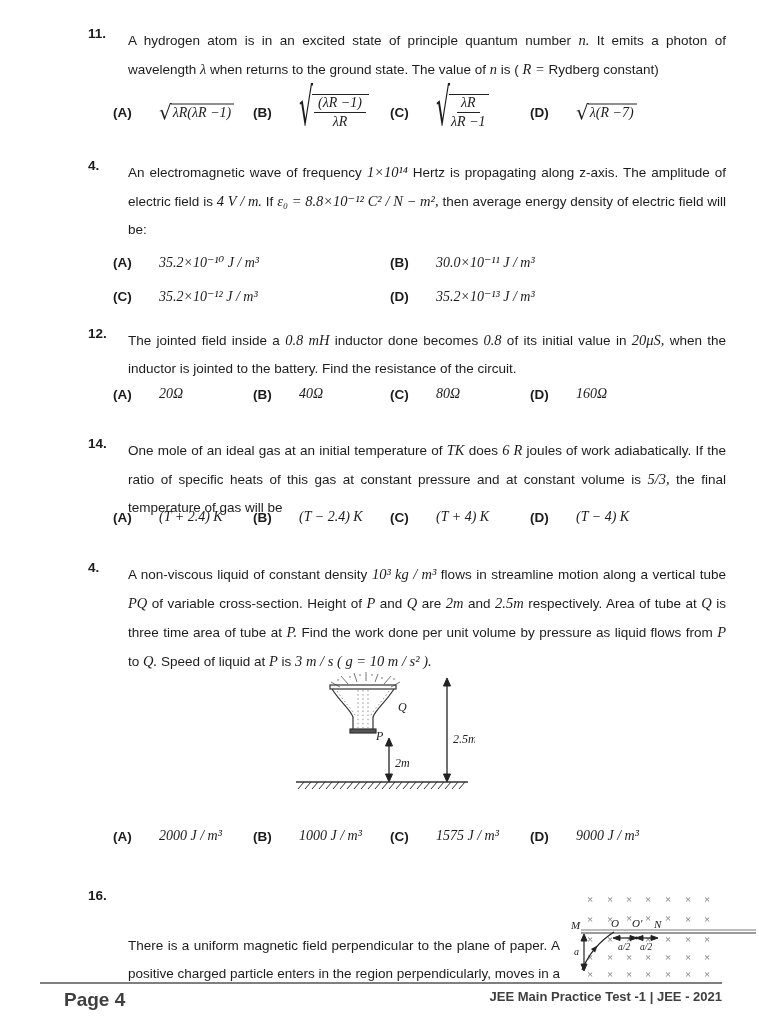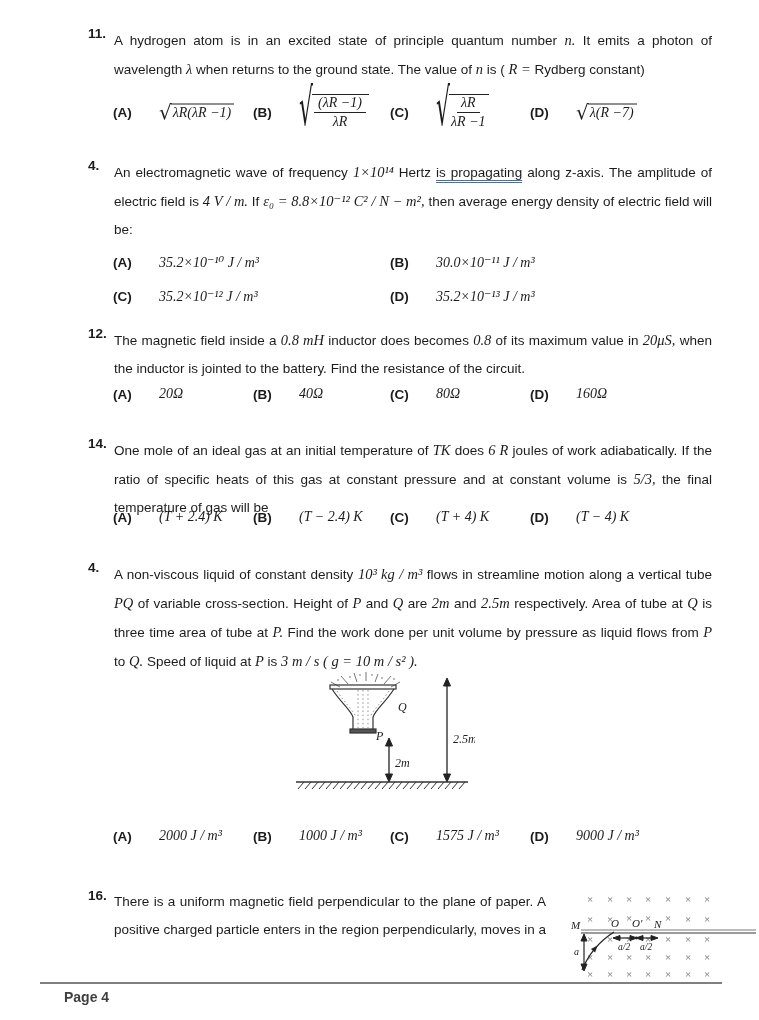--- a/index.html
+++ b/index.html
@@ -1,42 +1,42 @@
 <!DOCTYPE html>
 <html><head>
 <meta charset="utf-8">
 <style>
   html,body{margin:0;padding:0;background:#fff;}
   .page{position:relative;width:759px;height:1020px;background:#ffffff;overflow:hidden;
         font-family:"Liberation Sans",sans-serif;font-size:13.5px;color:#1c1c1c;}
   .q{position:absolute;left:0;width:759px;}
   .qnum{position:absolute;left:64px;top:0;font-weight:700;margin-left:24px;}
-  .qtext{position:absolute;left:114px;top:0;width:598px;text-align:justify;line-height:28px;}
-  .qtext.narrow{width:432px;}
+  .qtext{position:absolute;left:128px;top:0;width:598px;text-align:justify;line-height:28px;}
+  .qtext.narrow{width:432px;margin-top:44px;}
   .seg-p{font-family:"Liberation Sans",sans-serif;}
   .seg-m{font-family:"Liberation Serif","DejaVu Serif",serif;font-style:italic;font-size:14.5px;}
-  .seg-u{text-decoration:underline;text-decoration-style:double;text-decoration-color:#3f6fbe;text-underline-offset:3px;}
+  .seg-u{text-decoration-style:double;text-decoration-color:#3f6fbe;text-underline-offset:3px;}
   .optrow{position:absolute;left:0;width:759px;height:24px;}
   .optrow.tall{height:56px;}
   .opt{position:absolute;top:50%;transform:translateY(-50%);display:flex;align-items:center;}
   .c1{left:113px;} .c2{left:253px;} .c3{left:390px;} .c4{left:530px;}
   .cb1{left:113px;} .cb2{left:390px;}
   .olabel{display:inline-block;width:46px;font-weight:700;flex:none;}
   .mval{font-family:"Liberation Serif","DejaVu Serif",serif;font-style:italic;font-size:14px;white-space:nowrap;}
   .sqrt{display:inline-flex;align-items:flex-end;}
   .sqrt .rad{display:inline-block;font-family:"DejaVu Sans",sans-serif;font-style:normal;
              font-size:20px;line-height:17px;margin-right:-1px;}
   .sqrt .bod{border-top:1.3px solid #222;padding:0 3px 0 2px;}
   .sqrt.tall .rad{font-size:22px;line-height:19px;transform:scaleY(2.35);transform-origin:bottom;}
   .frac{display:inline-flex;flex-direction:column;align-items:center;line-height:16px;}
   .frac .num{border-bottom:1px solid #222;padding:0 4px 1px 4px;}
   .frac .den{padding-top:1px;}
   .figwrap{position:absolute;}
   .footer-rule{position:absolute;left:40px;top:982px;width:682px;height:2px;background:#7f7f7f;}
-  .footer-left{position:absolute;left:64px;top:989px;font-weight:700;color:#3f3f3f;font-size:14px;}
+  .footer-left{position:absolute;left:64px;top:989px;font-weight:700;color:#3f3f3f;font-size:19px;}
   .footer-right{position:absolute;right:37px;top:989px;font-weight:700;color:#3f3f3f;font-size:13px;}
   svg text{font-family:"Liberation Serif","DejaVu Serif",serif;}
 </style>
 </head>
 <body>
 
 <div class="page">
 
   <div class="q" style="top:26px">
     <div class="qnum">11.</div>
@@ -99,21 +99,21 @@
       <span class="mval">35.2×10⁻¹² J / m³</span>
     </div>
     <div class="opt cb2">
       <span class="olabel">(D)</span>
       <span class="mval">35.2×10⁻¹³ J / m³</span>
     </div>
   </div>
 
   <div class="q" style="top:326px">
     <div class="qnum">12.</div>
-    <div class="qtext"><span class="seg-p">The magnetic field inside a </span><span class="seg-m">0.8 mH</span><span class="seg-p"> inductor does becomes </span><span class="seg-m">0.8</span><span class="seg-p"> of its maximum value in </span><span class="seg-m">20μS,</span><span class="seg-p"> when the inductor is jointed to the battery. Find the resistance of the circuit.</span></div>
+    <div class="qtext"><span class="seg-p">The jointed field inside a </span><span class="seg-m">0.8 mH</span><span class="seg-p"> inductor done becomes </span><span class="seg-m">0.8</span><span class="seg-p"> of its initial value in </span><span class="seg-m">20μS,</span><span class="seg-p"> when the inductor is jointed to the battery. Find the resistance of the circuit.</span></div>
   </div>
   <div class="optrow" style="top:382px">
     <div class="opt c1">
       <span class="olabel">(A)</span>
       <span class="mval">20Ω</span>
     </div>
     <div class="opt c2">
       <span class="olabel">(B)</span>
       <span class="mval">40Ω</span>
     </div>
@@ -323,14 +323,15 @@
       <text x="70" y="64" font-size="9.5" font-style="italic" fill="#222">a/2</text>
       <g>
         <path d="M 12 84 Q 22 60 44 46" stroke="#222" stroke-width="1.3" fill="none"></path>
         <polygon points="27.6,59.5 25.1,66.6 20.9,63" fill="#222"></polygon>
       </g>
     </svg>
   </div>
 
   <div class="footer-rule"></div>
   <div class="footer-left">Page 4</div>
+  <div class="footer-right">JEE Main Practice Test -1 | JEE - 2021</div>
 
 </div>
 
 </body></html>

